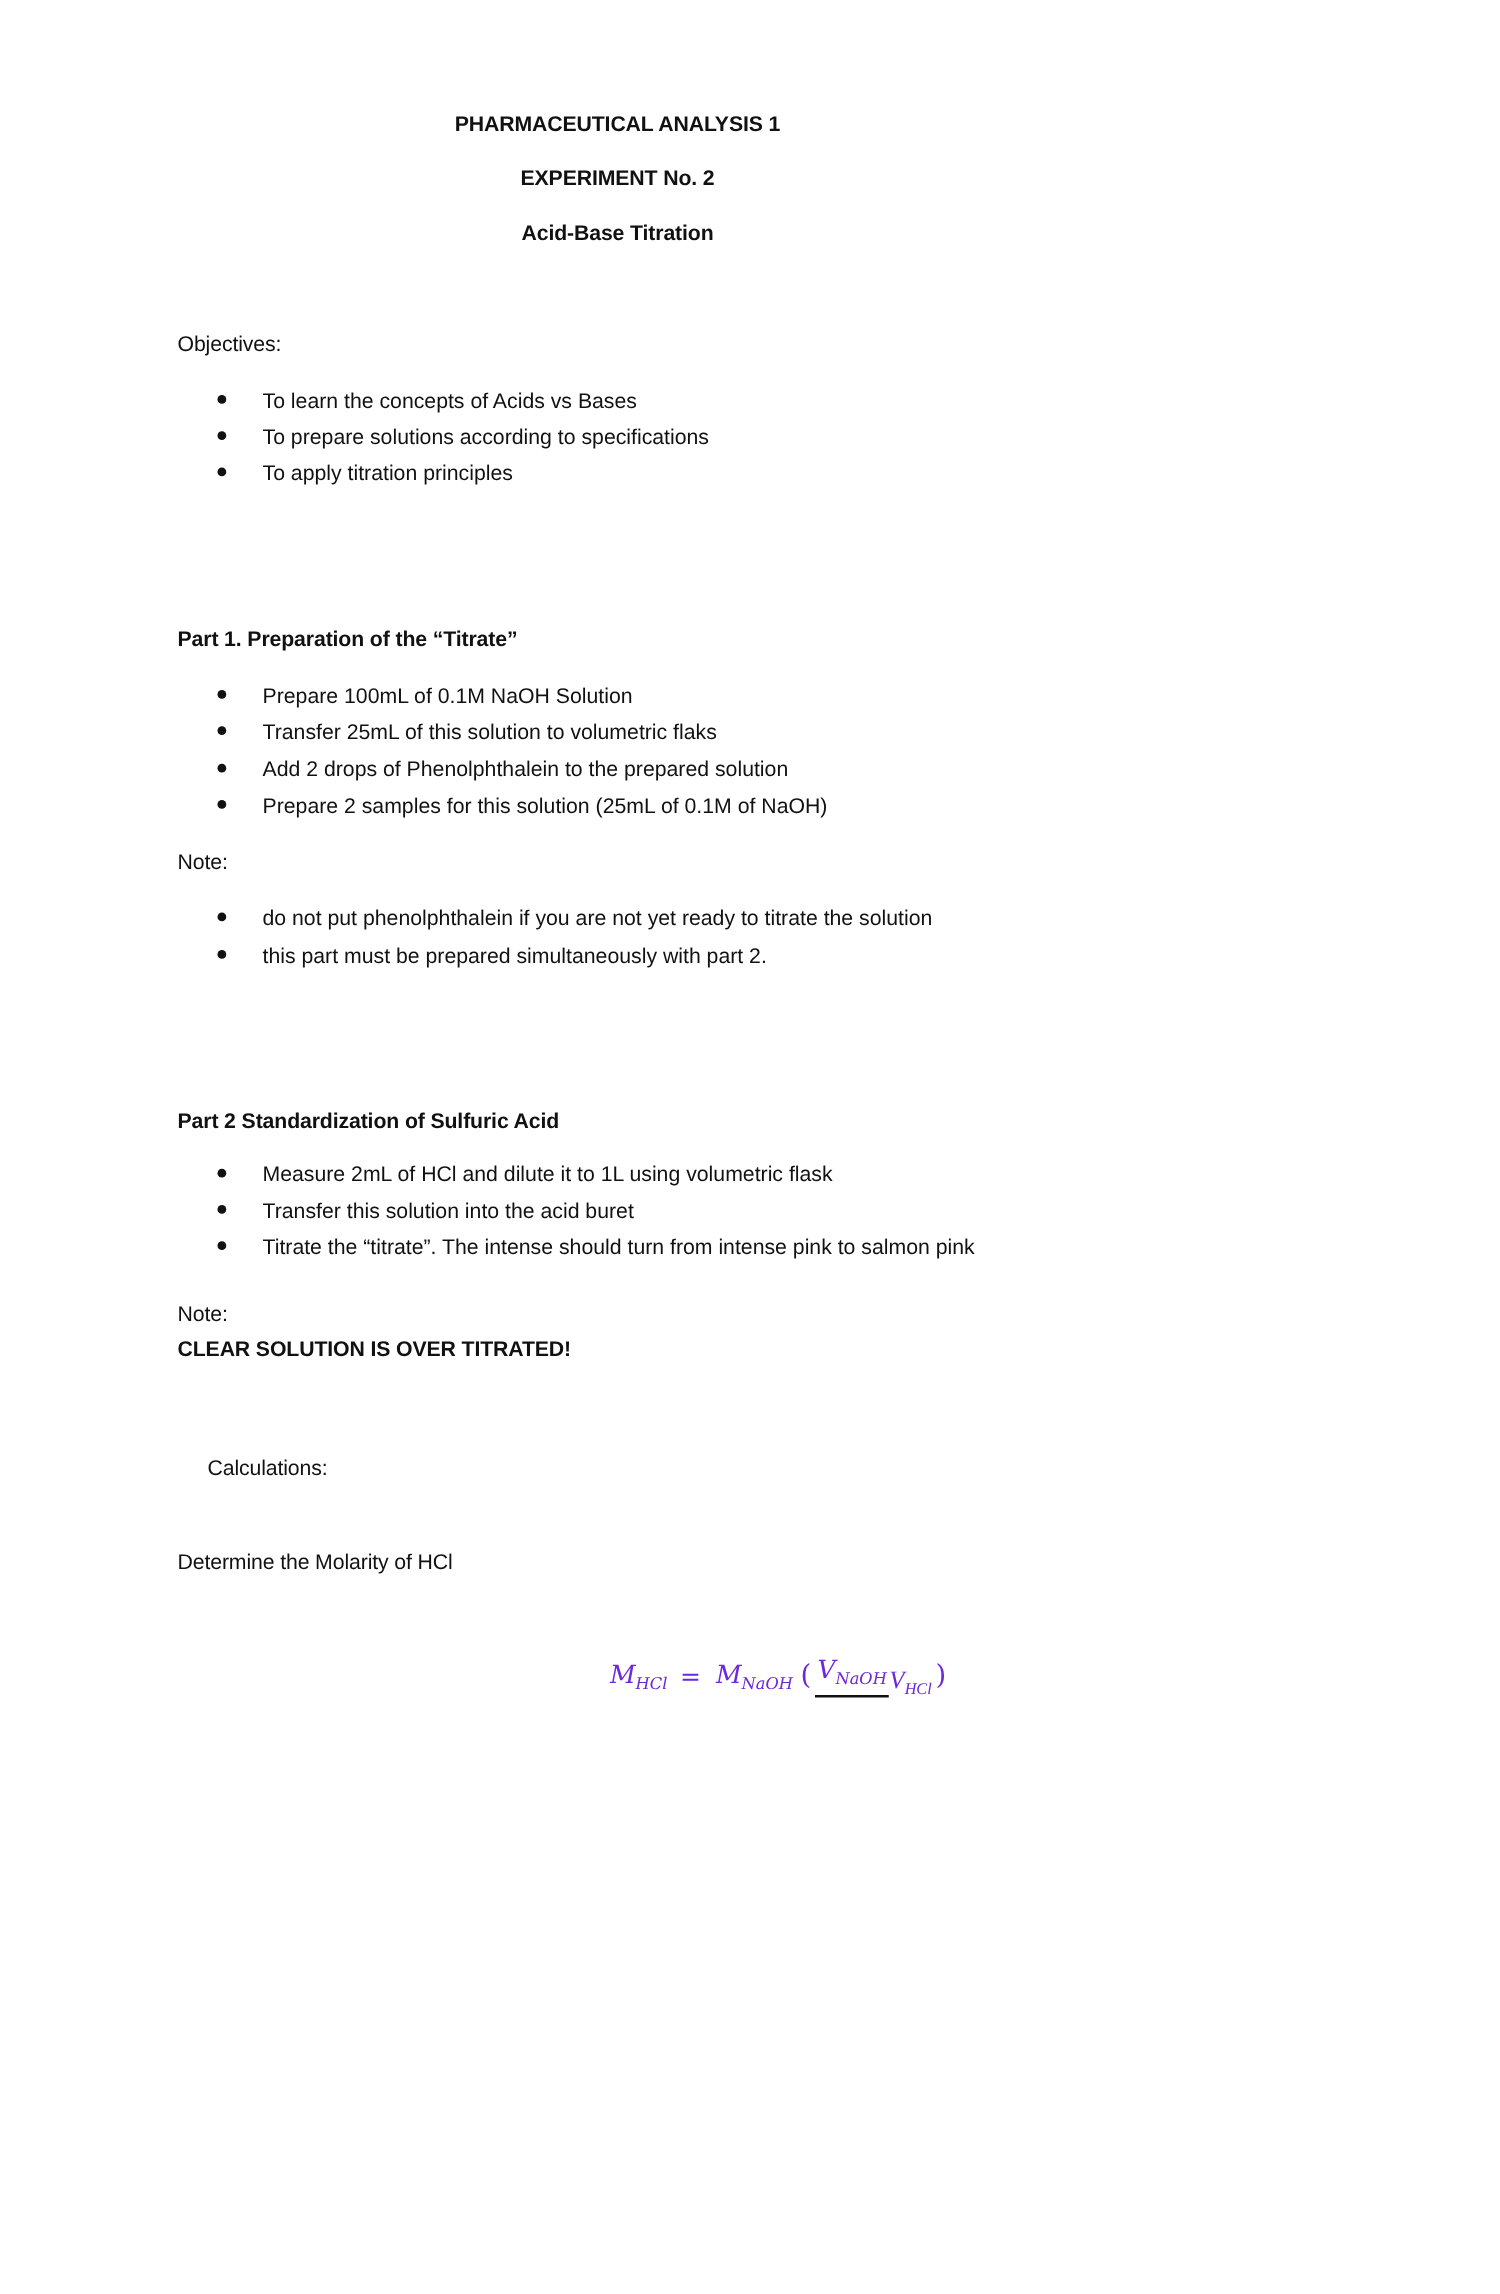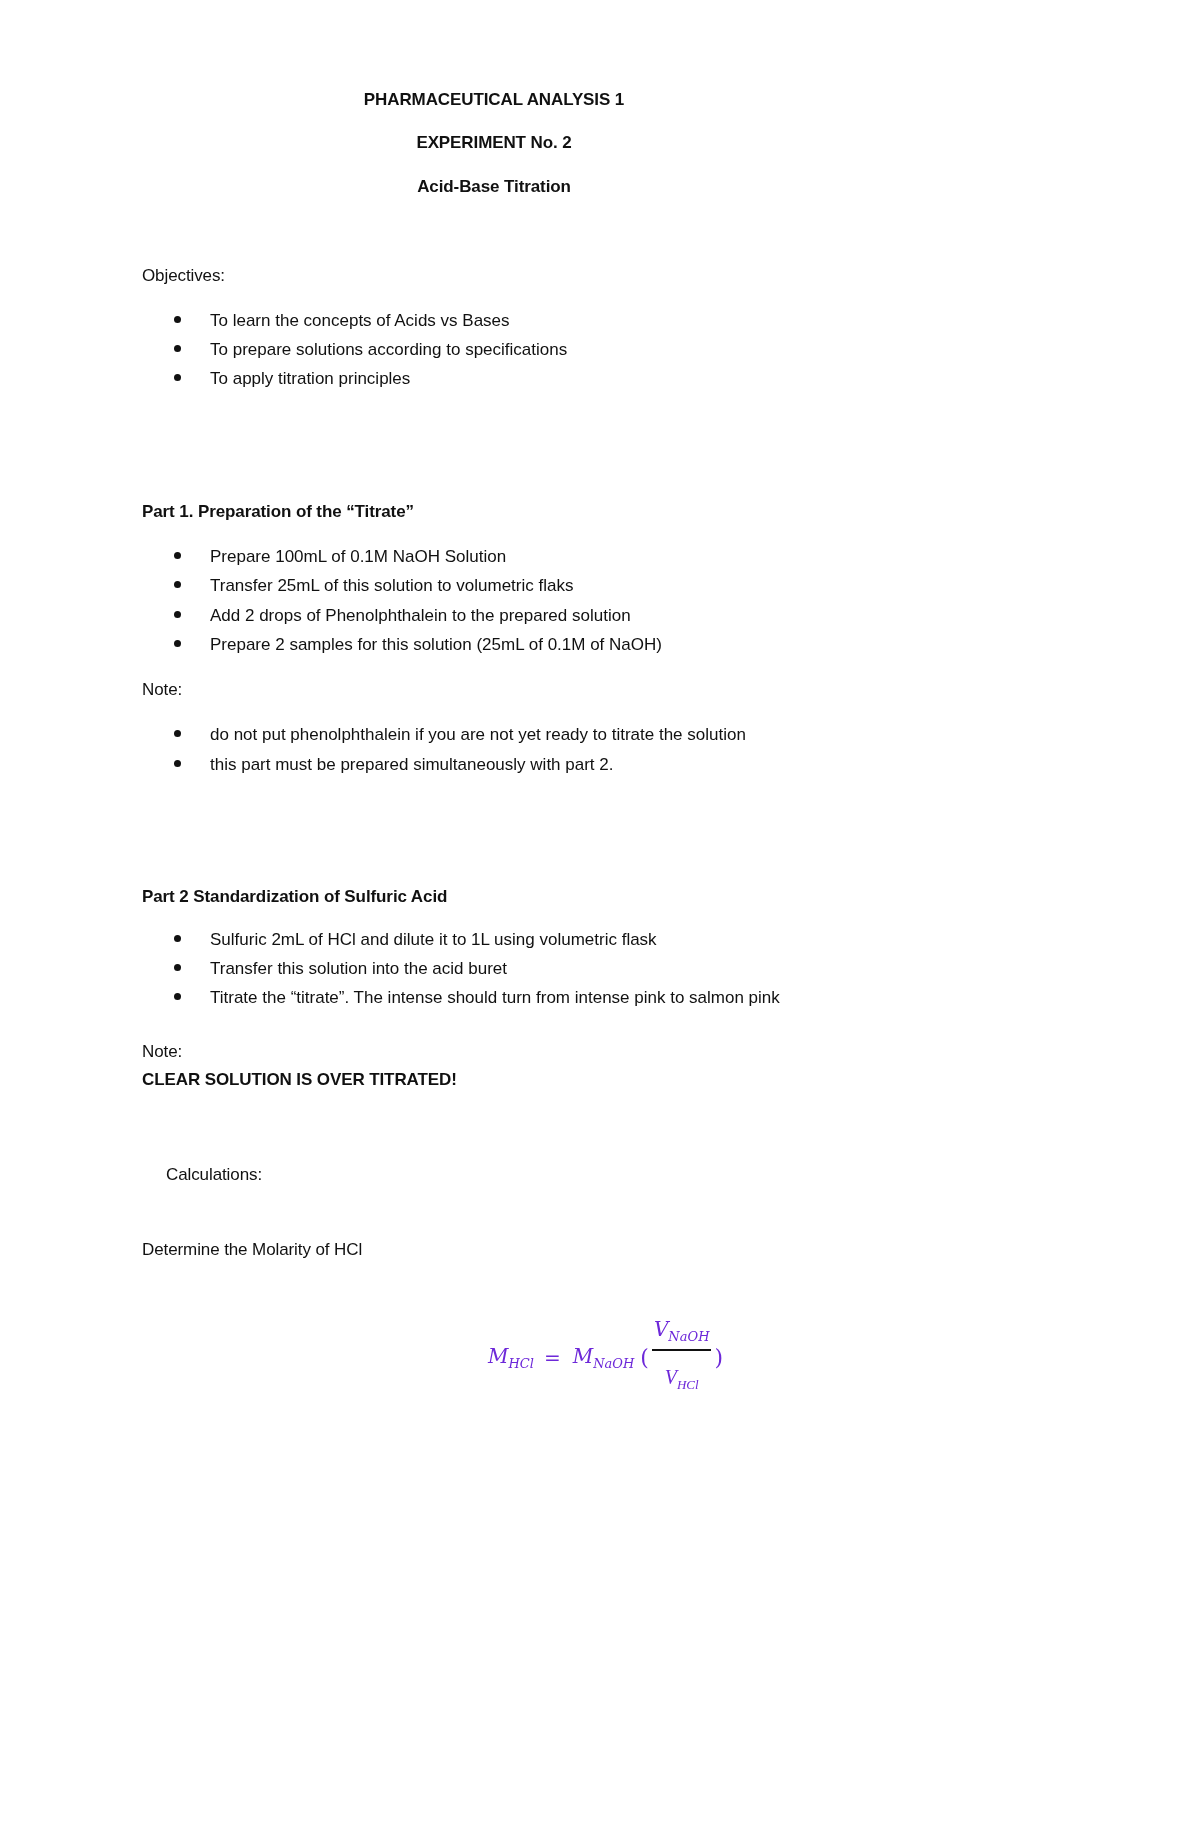--- a/index.html
+++ b/index.html
@@ -72,21 +72,20 @@
       font-style: normal;
       margin: 0 12px 0 10px;
     }
     .formula .paren {
       font-style: normal;
       font-size: 22px;
       margin: 0 1px;
     }
     .frac {
       display: inline-flex;
-      flex-direction: column;
       align-items: center;
       margin: 0 2px;
     }
     .frac .num {
       padding: 0 2px 1px 2px;
       border-bottom: 2px solid #111;
       line-height: 22px;
     }
     .frac .den {
       line-height: 24px;
@@ -131,21 +130,21 @@
   <div class="line left" style="top:679px;">Note:</div>
   <div class="bullet-row" style="top:724px;">
     <span class="bullet-dot"></span><span>do not put phenolphthalein if you are not yet ready to titrate the solution</span>
   </div>
   <div class="bullet-row" style="top:754px;">
     <span class="bullet-dot"></span><span>this part must be prepared simultaneously with part 2.</span>
   </div>
 
   <div class="line left bold" style="top:886px;">Part 2 Standardization of Sulfuric Acid</div>
   <div class="bullet-row" style="top:929px;">
-    <span class="bullet-dot"></span><span>Sulfuric 2mL of HCl and dilute it to 1L using volumetric flask</span>
+    <span class="bullet-dot"></span><span>Measure 2mL of HCl and dilute it to 1L using volumetric flask</span>
   </div>
   <div class="bullet-row" style="top:958px;">
     <span class="bullet-dot"></span><span>Transfer this solution into the acid buret</span>
   </div>
   <div class="bullet-row" style="top:987px;">
     <span class="bullet-dot"></span><span>Titrate the “titrate”. The intense should turn from intense pink to salmon pink</span>
   </div>
 
   <div class="line left" style="top:1041px;">Note:</div>
   <div class="line left bold" style="top:1069px;">CLEAR SOLUTION IS OVER TITRATED!</div>

